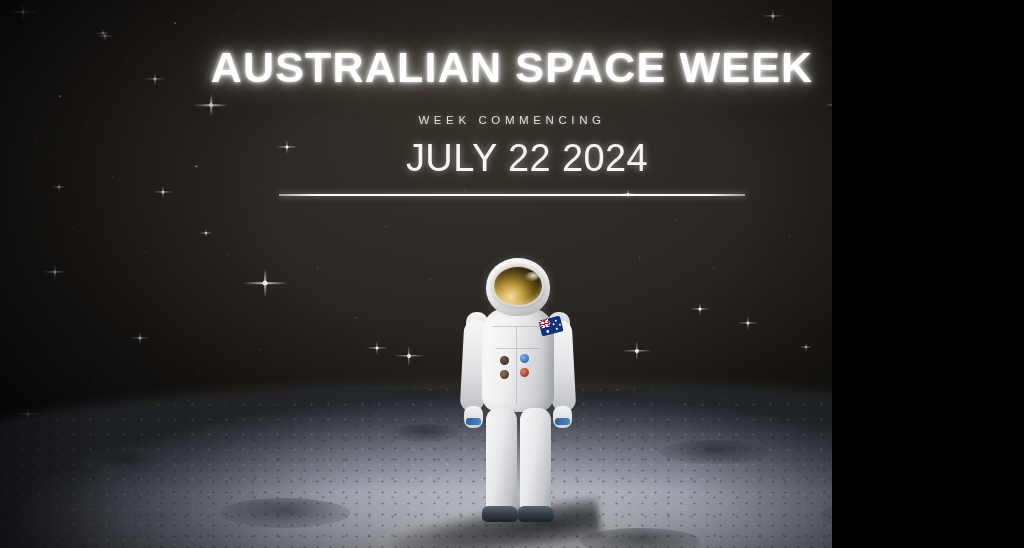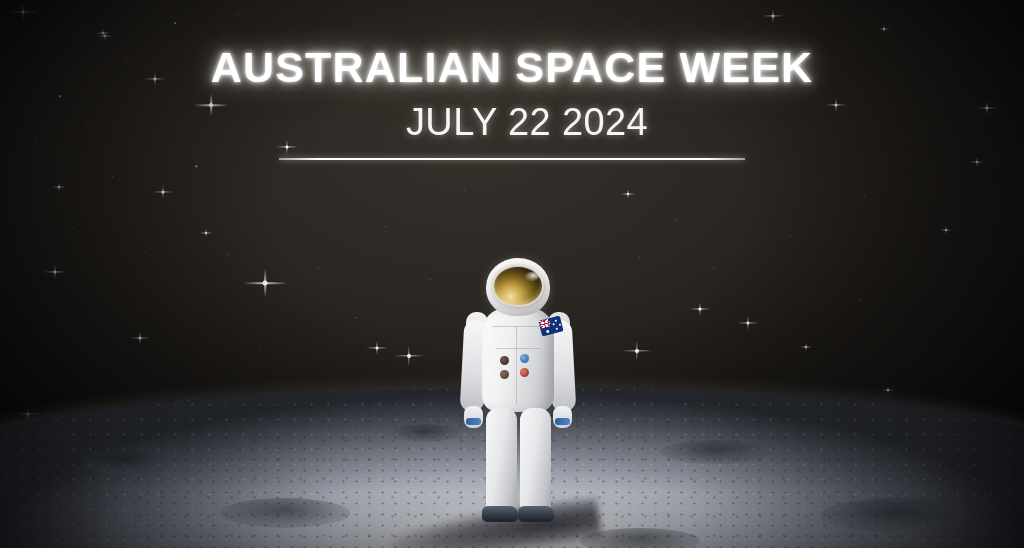--- a/index.html
+++ b/index.html
@@ -5,21 +5,21 @@
   html, body {
     margin: 0;
     padding: 0;
     background: #000;
   }
   body {
     font-family: "Liberation Sans", sans-serif;
   }
   .poster {
     position: relative;
-    width: 1024px;
+    width: 832px;
     height: 548px;
     overflow: hidden;
     background: #be185d;
   }
 
   
   .sky {
     position: absolute;
     left: 0; top: 0;
     width: 1024px;
@@ -566,17 +566,18 @@
     <div class="glove-right">
       <div class="glove-cuff"></div>
     </div>
 
     <div class="boot-left"></div>
     <div class="boot-right"></div>
   </div>
 
   <div class="text-block">
     <h1 class="title">AUSTRALIAN SPACE WEEK</h1>
+    <div class="subtitle">WEEK COMMENCING</div>
     <div class="date">JULY 22 2024</div>
     <div class="divider"></div>
   </div>
 
 </div>
 
 </body></html>

